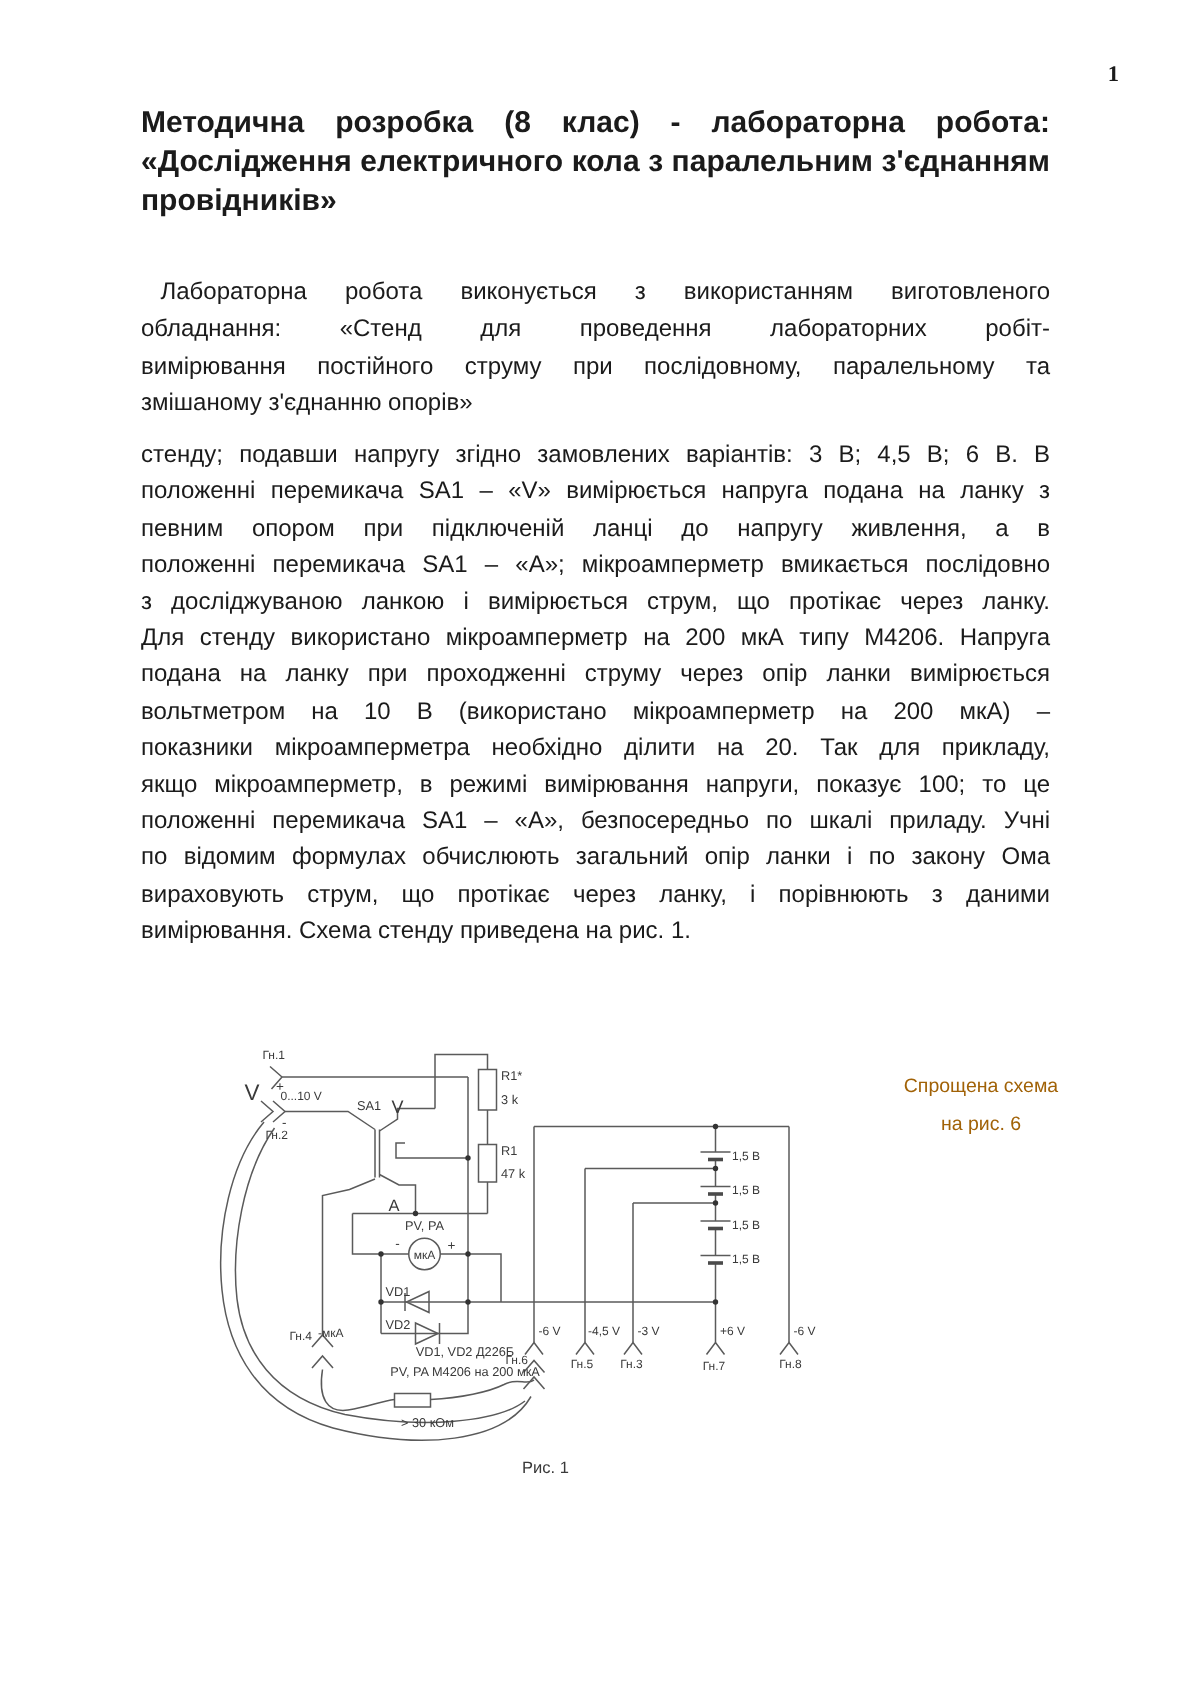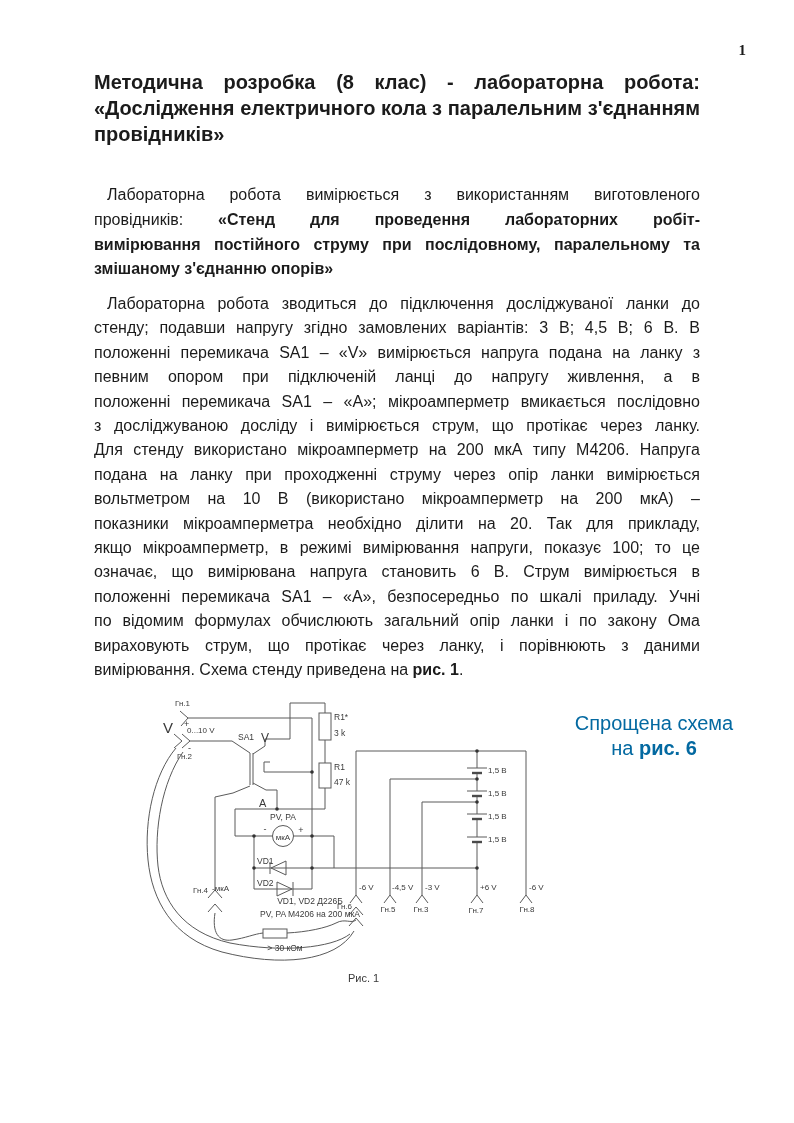--- a/index.html
+++ b/index.html
@@ -14,24 +14,24 @@
   }
   .textblock{position:absolute;left:94px;width:606px;}
   .title{top:69px;font-weight:bold;font-size:20px;line-height:26px;}
   .para-equipment{top:183px;font-size:16px;line-height:24.8px;}
   .para-procedure{top:292px;font-size:16px;line-height:24.4px;}
   .jline{text-align:justify;text-align-last:justify;}
   .jline.last{text-align-last:left;}
   .jline.first{text-indent:13px;}
   .sidenote{
     position:absolute;left:556px;top:711px;width:196px;
-    font-size:20px;line-height:25px;color:#0369a1;
+    font-size:13px;line-height:25px;color:#a16207;
   }
   .cline{text-align:center;}
-  b{font-weight:bold;}
+  b{font-weight:normal;}
   svg.diagram{position:absolute;left:130px;top:690px;}
   svg.diagram text{
     font-family:"Liberation Sans","DejaVu Sans",sans-serif;
     fill:#3a3a3a;
   }
   .wire{stroke:#5a5a5a;stroke-width:1;fill:none;}
   .wire-thick{stroke:#4a4a4a;stroke-width:2.4;fill:none;}
   .dot{fill:#333;}
 </style>
 </head>
@@ -39,39 +39,37 @@
 
 <div class="pagenum">1</div>
 
 <div class="textblock title">
     <div class="jline"><span>Методична розробка (8 клас) - лабораторна робота:</span></div>
     <div class="jline"><span>«Дослідження електричного кола з паралельним з'єднанням</span></div>
     <div class="jline last"><span>провідників»</span></div>
   </div>
 
 <div class="textblock para-equipment">
-    <div class="jline first"><span>Лабораторна робота вимірюється з використанням виготовленого</span></div>
-    <div class="jline"><span>провідників: </span><b>«Стенд для проведення лабораторних робіт-</b></div>
+    <div class="jline first"><span>Лабораторна робота виконується з використанням виготовленого</span></div>
+    <div class="jline"><span>обладнання: </span><b>«Стенд для проведення лабораторних робіт-</b></div>
     <div class="jline"><b>вимірювання постійного струму при послідовному, паралельному та</b></div>
     <div class="jline last"><b>змішаному з'єднанню опорів»</b></div>
   </div>
 
 <div class="textblock para-procedure">
-    <div class="jline first"><span>Лабораторна робота зводиться до підключення досліджуваної ланки до</span></div>
     <div class="jline"><span>стенду; подавши напругу згідно замовлених варіантів: 3 В; 4,5 В; 6 В. В</span></div>
     <div class="jline"><span>положенні перемикача SA1 – «V» вимірюється напруга подана на ланку з</span></div>
     <div class="jline"><span>певним опором при підключеній ланці до напругу живлення, а в</span></div>
     <div class="jline"><span>положенні перемикача SA1 – «А»; мікроамперметр вмикається послідовно</span></div>
-    <div class="jline"><span>з досліджуваною досліду і вимірюється струм, що протікає через ланку.</span></div>
+    <div class="jline"><span>з досліджуваною ланкою і вимірюється струм, що протікає через ланку.</span></div>
     <div class="jline"><span>Для стенду використано мікроамперметр на 200 мкА типу М4206. Напруга</span></div>
     <div class="jline"><span>подана на ланку при проходженні струму через опір ланки вимірюється</span></div>
     <div class="jline"><span>вольтметром на 10 В (використано мікроамперметр на 200 мкА) –</span></div>
     <div class="jline"><span>показники мікроамперметра необхідно ділити на 20. Так для прикладу,</span></div>
     <div class="jline"><span>якщо мікроамперметр, в режимі вимірювання напруги, показує 100; то це</span></div>
-    <div class="jline"><span>означає, що вимірювана напруга становить 6 В. Струм вимірюється в</span></div>
     <div class="jline"><span>положенні перемикача SA1 – «А», безпосередньо по шкалі приладу. Учні</span></div>
     <div class="jline"><span>по відомим формулах обчислюють загальний опір ланки і по закону Ома</span></div>
     <div class="jline"><span>вираховують струм, що протікає через ланку, і порівнюють з даними</span></div>
     <div class="jline last"><span>вимірювання. Схема стенду приведена на </span><b>рис. 1</b><span>.</span></div>
   </div>
 
 <div class="sidenote">
     <div class="cline"><span>Спрощена схема</span></div>
     <div class="cline last"><span>на </span><b>рис. 6</b></div>
   </div>

